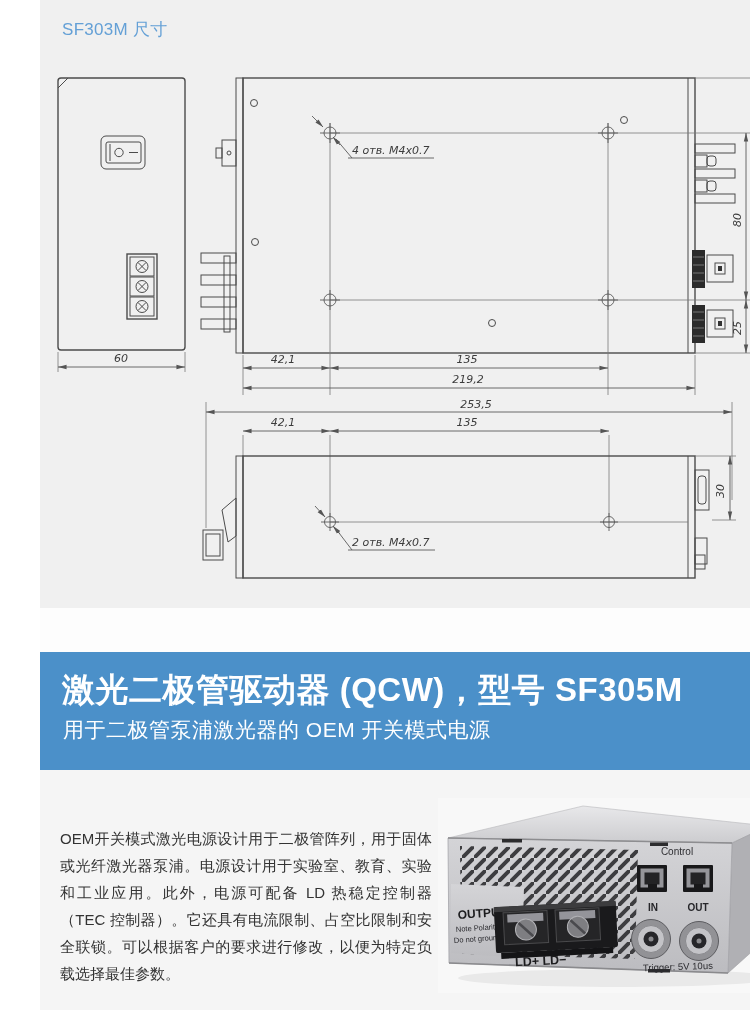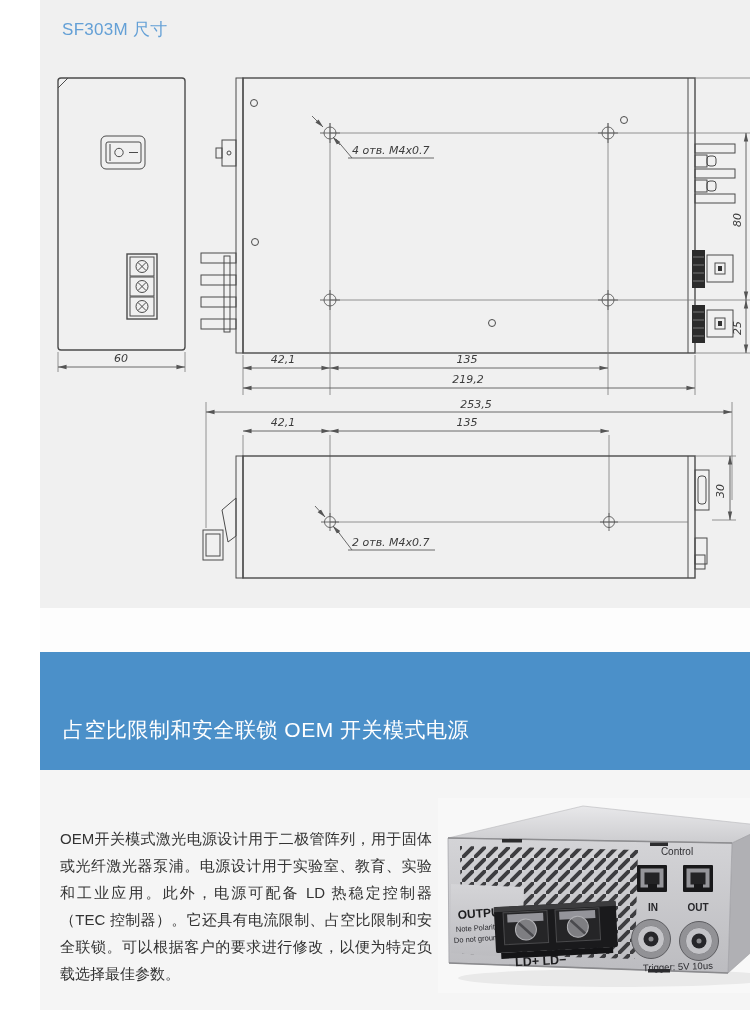--- a/index.html
+++ b/index.html
@@ -250,21 +250,22 @@
           <line x1="690" y1="396" x2="690" y2="460" class="dim" marker-start="url(#arr)" marker-end="url(#arr)"></line>
           <text x="684" y="431" text-anchor="middle" class="dimtxt" transform="rotate(-90 684 431)">30</text>
         </g>
       </g>
     </svg>
   </div>
 
   <div class="gap-white"></div>
 
   <div class="banner">
-    <div class="banner-sub">占空比限制和安全联锁 OEM 开关模式电源</div>
+    <div class="banner-title">激光二极管驱动器 (QCW)，型号 SF305M</div>
+    <div class="banner-sub">用于二极管泵浦激光器的 OEM 开关模式电源</div>
   </div>
 
   <div class="sec-info">
     <p class="desc">OEM开关模式激光电源设计用于二极管阵列，用于固体或光纤激光器泵浦。电源设计用于实验室、教育、实验和工业应用。此外，电源可配备 LD 热稳定控制器（TEC 控制器）。它还具有电流限制、占空比限制和安全联锁。可以根据客户的要求进行修改，以便为特定负载选择最佳参数。</p>
 
     <svg class="photo-svg" width="350" height="195" viewBox="0 0 350 195">
       <defs>
         <linearGradient id="faceGrad" x1="0" y1="0" x2="0" y2="1">
           <stop offset="0" stop-color="#d4d4d7"></stop>
             <stop offset="1" stop-color="#bcbcc0"></stop>

